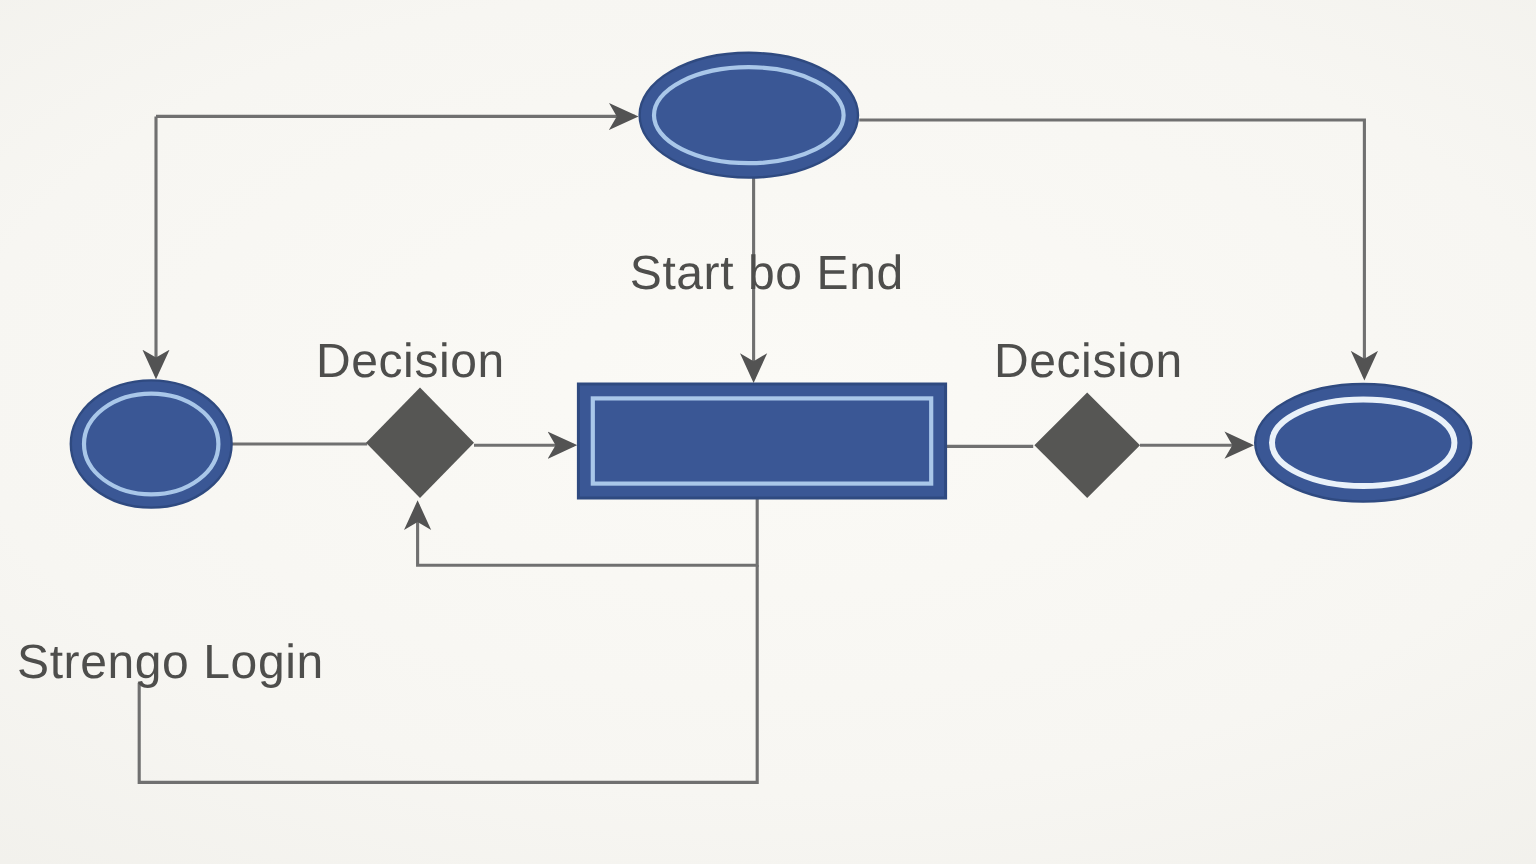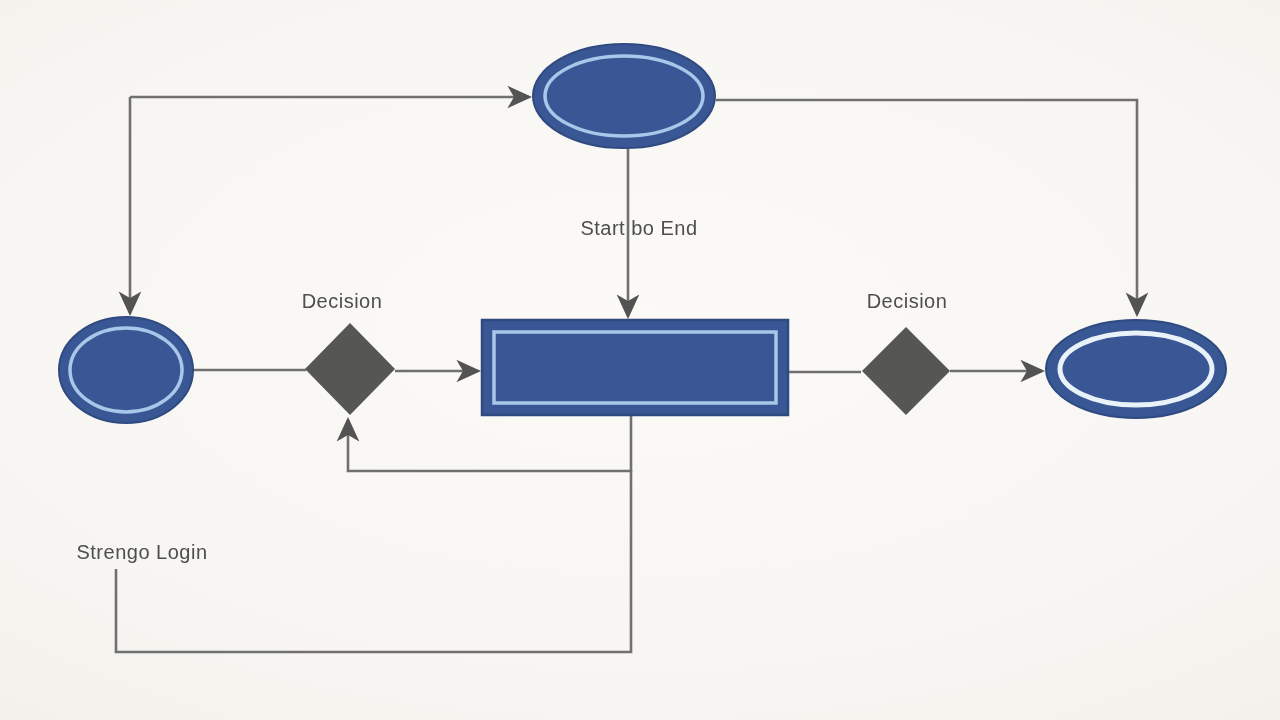--- a/index.html
+++ b/index.html
@@ -9,21 +9,21 @@
     height: 720px;
     overflow: hidden;
     background: radial-gradient(ellipse 95% 85% at 50% 45%, #fbfaf6 0%, #f7f6f2 55%, #efeee9 100%);
     font-family: "Liberation Sans", sans-serif;
   }
   .stage svg { position: absolute; left: 0; top: 0; }
   .label {
     position: absolute;
     transform: translateX(-50%);
     color: #4e4e4c;
-    font-size: 20px;
+    font-size: 40px;
     line-height: 38px;
     letter-spacing: 0.5px;
     white-space: nowrap;
   }
 </style>
 </head>
 <body>
 
 <div class="stage">
 

